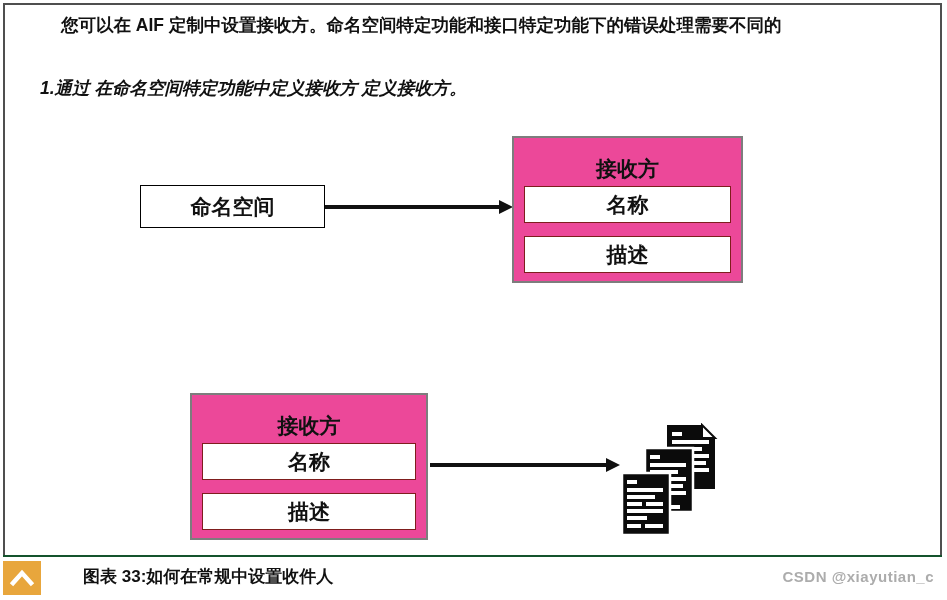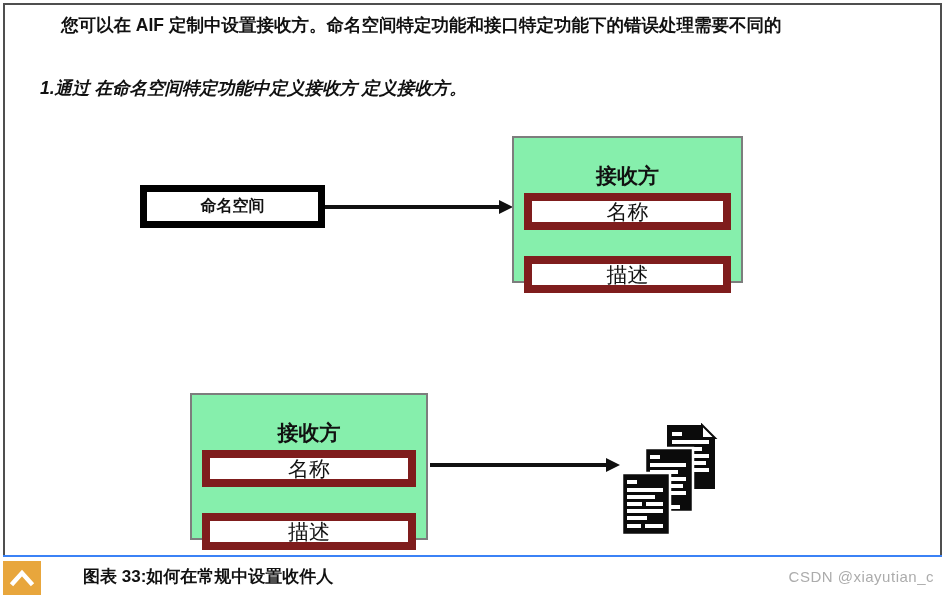--- a/index.html
+++ b/index.html
@@ -16,74 +16,74 @@
   .intro {
     position:absolute; left:40px; top:12px; width:880px;
     font-size:17.5px; font-weight:700; line-height:27px; color:#111;margin-left:21px;
   }
   .step { position:absolute; font-size:17.5px; font-weight:700; color:#111; }
   .step1 { left:40px; top:76px;font-style:italic; }
   .step2 { left:42px; top:328px; }
 
   
   .node-box {
-    position:absolute; background:#ffffff; border:7px solid #000000;
+    position:absolute; background:#ffffff; border:1px solid #000000;
     display:flex; align-items:center; justify-content:center;
-    font-size:16px; font-weight:700; color:#111;
+    font-size:21px; font-weight:700; color:#111;
   }
   .gray-box {
-    position:absolute; background:#86efac; border:2px solid #7d7d7d;
-    padding:21px 10px 0 10px;
+    position:absolute; background:#ec4899; border:2px solid #7d7d7d;
+    padding:14px 10px 0 10px;
   }
   .gray-box .gb-title {
     height:34px; display:flex; align-items:center; justify-content:center;
     font-size:21px; font-weight:700; color:#111;
   }
   .gray-box .gb-field {
-    height:37px; background:#ffffff; border:8px solid #7f1d1d;
+    height:37px; background:#ffffff; border:1px solid #7f1d1d;
     display:flex; align-items:center; justify-content:center;
-    font-size:21px; font-weight:400; color:#111;
+    font-size:21px; font-weight:700; color:#111;
   }
-  .gray-box .gb-field + .gb-field { margin-top:26px; }
+  .gray-box .gb-field + .gb-field { margin-top:13px; }
   .arrow-line { position:absolute; height:4px; background:#111; }
   .arrow-head {
     position:absolute; width:0; height:0;
     border-top:7px solid transparent; border-bottom:7px solid transparent;
     border-left:14px solid #111;
   }
 
   
   .box-namespace { left:140px; top:185px; width:185px; height:43px; }
   .arrow1-line { left:325px; top:205px; width:175px; }
   .arrow1-head { left:499px; top:200px; }
   .gray-box1 { left:512px; top:136px; width:231px; height:147px; }
   .gray-box2 { left:190px; top:393px; width:238px; height:147px; }
   .arrow2-line { left:430px; top:463px; width:178px; }
   .arrow2-head { left:606px; top:458px; }
   .docs-icon { position:absolute; left:618px; top:423px; width:100px; height:116px; }
 
   
   .caption-bar {
     position:absolute; left:3px; top:555px; width:939px; height:40px;
-    background:#ffffff; border-top:2px solid #3b82f6;
+    background:#ffffff; border-top:2px solid #14532d;
   }
   .caption-btn {
     position:absolute; left:0px; top:4px; width:38px; height:34px;
     background:#e8a63c; display:flex; align-items:center; justify-content:center;
     cursor:pointer;
   }
   .caption-text {
     position:absolute; left:80px; top:0; height:38px;
     display:flex; align-items:center;
     font-size:17px; font-weight:700; color:#111;
   }
   .watermark {
     position:absolute; right:8px; top:0; height:38px;
     display:flex; align-items:center;
-    font-size:15px; font-weight:400; color:#acacac; letter-spacing:0.5px;
+    font-size:15px; font-weight:700; color:#acacac; letter-spacing:0.5px;
   }
 </style>
 </head>
 <body>
 
 <div class="page">
   <div class="frame"></div>
 
   <div class="intro">
     <div>您可以在 AIF 定制中设置接收方。命名空间特定功能和接口特定功能下的错误处理需要不同的</div>

